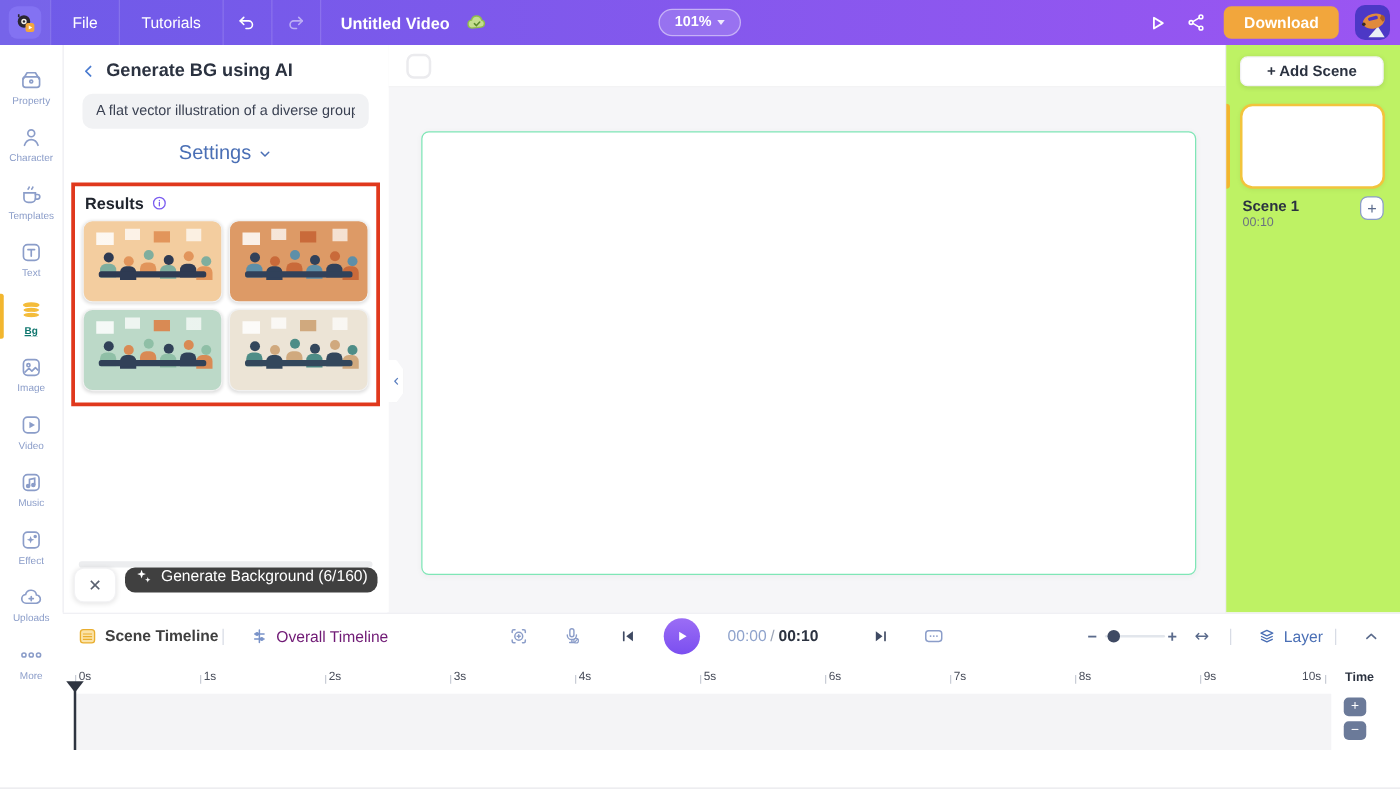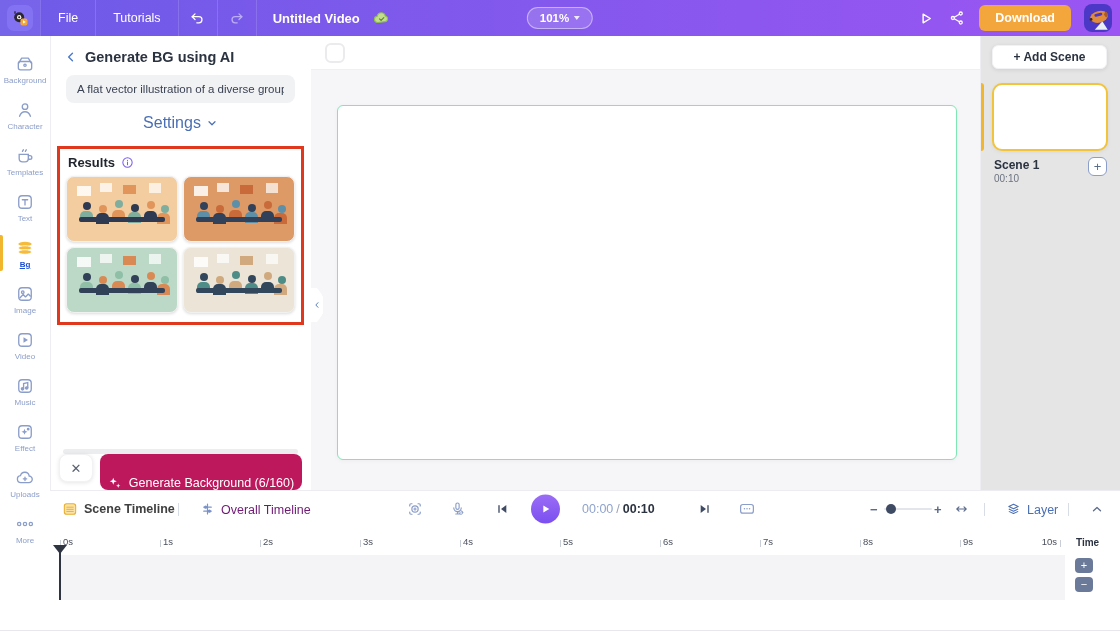--- a/index.html
+++ b/index.html
@@ -27,21 +27,21 @@
     padding:6px 16px; border-radius:6px; cursor:pointer; font-family:inherit; }
   .avatar { width:28px; height:28px; border-radius:8px; background:#4C38C6; overflow:hidden; display:flex; align-items:flex-end; justify-content:center; cursor:pointer; }
 
   
   .sidebar { position:absolute; left:0; top:36px; width:50px; height:524px; background:#fff;
     display:flex; flex-direction:column; padding-top:10px; z-index:10; }
   .sidebar-border { position:absolute; left:50px; top:36px; width:1px; height:454px; background:#EDEDF2; z-index:11; }
   .side-item { position:relative; height:46px; display:flex; flex-direction:column; align-items:center;
     justify-content:center; gap:3px; color:#8B9DC9; cursor:pointer; }
   .side-item .lbl { font-size:8px; line-height:1; }
-  .side-item.active { color:#1d4ed8;text-decoration:underline; }
+  .side-item.active { color:#0f766e;text-decoration:underline; }
   .side-item.active .lbl { font-weight:bold; }
   .side-item.active::before { content:""; position:absolute; left:0; top:5px; bottom:5px; width:3px;
     background:#F2B62E; border-radius:0 2px 2px 0; }
 
   
   .left-panel { position:absolute; left:51px; top:36px; width:259px; height:454px; background:#fff; z-index:9; }
   .panel-header { display:flex; align-items:center; gap:7px; padding:13px 14px 6px 13px; }
   .back-btn { display:flex; align-items:center; cursor:pointer; }
   .panel-title { font-size:14.5px; font-weight:bold; color:#2B3240; }
   .prompt-input { display:block; margin:4px auto 0; width:229px; height:28px; background:#F1F2F4;
@@ -63,35 +63,35 @@
       linear-gradient(rgba(255,255,255,0.7) 0 0) no-repeat 84% 11%/12px 10px; }
   .art-heads { position:absolute; left:16px; top:25px; width:8px; height:8px; border-radius:50%; background:var(--dk,#333);
     box-shadow:16px 3px 0 var(--a1,#c96), 32px -2px 0 var(--a2,#699), 48px 2px 0 var(--dk,#333), 64px -1px 0 var(--a1,#c96), 78px 3px 0 var(--a2,#699); }
   .art-bodies { position:absolute; left:13px; top:34px; width:13px; height:11px; border-radius:5px 5px 0 0; background:var(--a2,#699);
     box-shadow:16px 2px 0 var(--dk,#333), 32px -1px 0 var(--a1,#c96), 48px 1px 0 var(--a2,#699), 64px 0 0 var(--dk,#333), 77px 2px 0 var(--a1,#c96); }
   .art-table { position:absolute; left:11%; right:11%; top:63%; height:8%; background:var(--dk,#333); border-radius:2px; }
   .scroll-track { position:absolute; left:12px; top:413px; width:235px; height:5px; background:#ECEDEF; border-radius:3px; cursor:pointer; }
   .panel-actions { position:absolute; left:8px; top:418px; width:243px; height:28px; display:flex; gap:7px; }
   .close-btn { width:34px; height:28px; background:#fff; border:1px solid #F2F2F4; border-radius:8px;
     box-shadow:0 1px 4px rgba(0,0,0,0.10); color:#5A6170; font-size:13px; cursor:pointer; font-family:inherit; }
-  .generate-btn { flex:1; height:36px; background:#be185d; border:none; border-radius:8px; color:#fff;
-    font-size:12.5px; display:flex; align-items:flex-end; justify-content:center; gap:7px; cursor:pointer; font-family:inherit; }
+  .generate-btn { flex:1; height:20px; background:#404040; border:none; border-radius:8px; color:#fff;
+    font-size:12.5px; display:flex; align-items:flex-start; justify-content:center; gap:7px; cursor:pointer; font-family:inherit; }
   .collapse-handle { position:absolute; left:310px; top:288px; width:13px; height:34px; background:#fff;
     box-shadow:2px 0 4px rgba(0,0,0,0.08); clip-path:polygon(0 0,55% 0,100% 24%,100% 76%,55% 100%,0 100%);
     display:flex; align-items:center; justify-content:center; cursor:pointer; z-index:12; }
 
   
   .canvas-area { position:absolute; left:311px; top:36px; width:669px; height:454px; background:#F6F6F8; }
   .canvas-toolbar { height:34px; background:#fff; border-bottom:1px solid #F0F0F1; display:flex; align-items:center; padding-left:14px; }
   .tool-btn { width:20px; height:20px; background:#fff; border:2px solid #EBEBEE; border-radius:6px; cursor:pointer; }
   .stage { position:absolute; left:26px; top:69px; width:620px; height:355px; background:#fff;
     border:1.5px solid #7FE6B6; border-radius:6px; box-shadow:0 1px 5px rgba(0,0,0,0.04); }
 
   
-  .right-panel { position:absolute; left:980px; top:36px; width:140px; height:454px; background:#e5e5e5; }
+  .right-panel { position:absolute; left:980px; top:36px; width:140px; height:454px; background:#bef264; }
   .right-border { position:absolute; left:980px; top:36px; width:1px; height:454px; background:#EDEDF2; }
   .add-scene-btn { position:absolute; left:12px; top:9px; width:115px; height:24px; background:#fff;
     border:1px solid #F2F2F4; border-radius:6px; box-shadow:0 1px 4px rgba(0,0,0,0.10);
     font-size:12px; font-weight:bold; color:#2B3240; cursor:pointer; font-family:inherit; }
   .scene-accent { position:absolute; left:0; top:47px; width:4px; height:68px; background:#F2B62E; border-radius:0 3px 3px 0; }
   .scene-thumb { position:absolute; left:12px; top:47px; width:116px; height:68px; background:#fff;
     border:2px solid #F2C43C; border-radius:10px; box-shadow:0 1px 4px rgba(0,0,0,0.06); cursor:pointer; }
   .scene-name { position:absolute; left:14px; top:122px; font-size:12px; font-weight:bold; color:#2B3240; }
   .scene-duration { position:absolute; left:14px; top:137px; font-size:10px; color:#6B7280; }
   .scene-add-btn { position:absolute; left:1088px; top:157px; width:19px; height:19px; background:#fff;
@@ -204,21 +204,21 @@
     </div>
   </header>
 
   <nav class="sidebar">
     <div class="side-item">
       <svg width="20" height="20" viewBox="0 0 24 24" fill="none" stroke="currentColor" stroke-width="1.6" stroke-linejoin="round">
         <rect x="4" y="9" width="16" height="10" rx="2.5"></rect>
           <path d="M4 11.5 L8 5 H16 L20 11.5"></path>
           <circle cx="12" cy="13.5" r="1.4"></circle>
       </svg>
-      <span class="lbl">Background</span>
+      <span class="lbl">Property</span>
     </div>
     <div class="side-item">
       <svg width="20" height="20" viewBox="0 0 24 24" fill="none" stroke="currentColor" stroke-width="1.6" stroke-linecap="round">
         <circle cx="12" cy="8" r="3.3"></circle>
           <path d="M5.5 19.5 c1.3-3.8 4-5.4 6.5-5.4 s5.2 1.6 6.5 5.4"></path>
       </svg>
       <span class="lbl">Character</span>
     </div>
     <div class="side-item">
       <svg width="20" height="20" viewBox="0 0 24 24" fill="none" stroke="currentColor" stroke-width="1.6" stroke-linecap="round">

